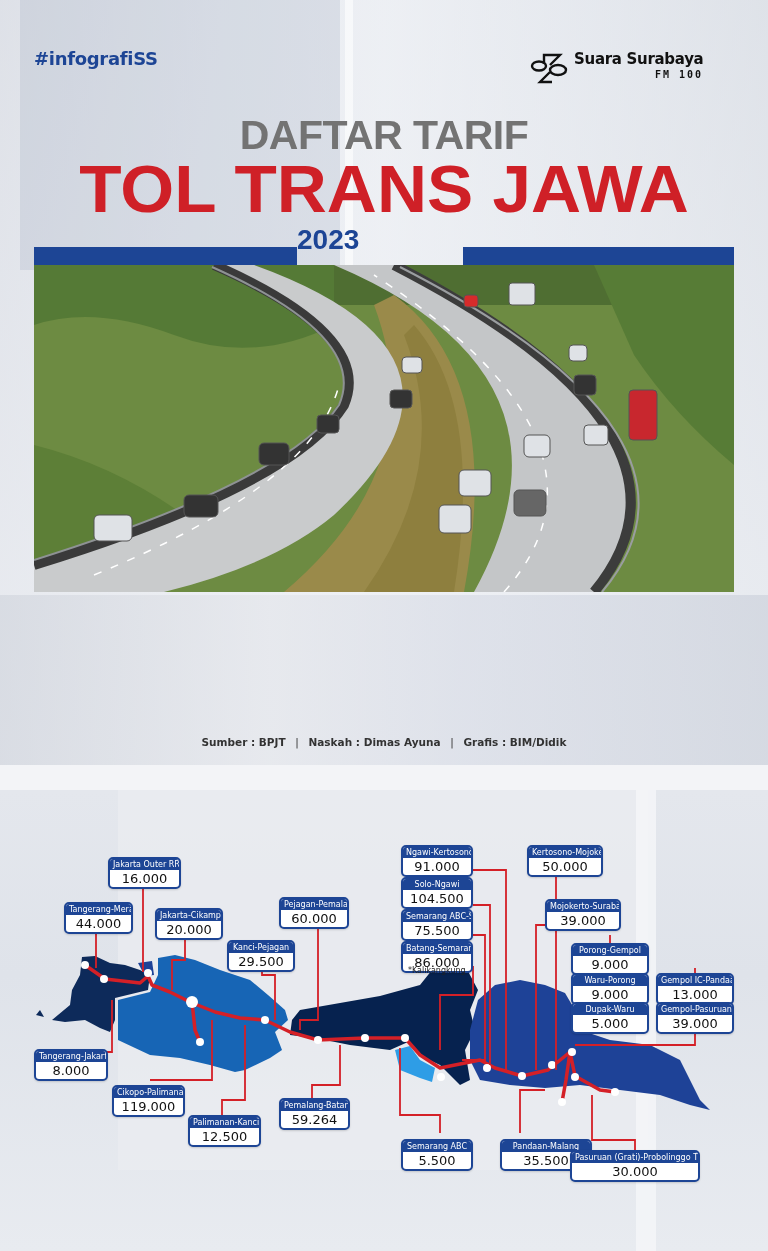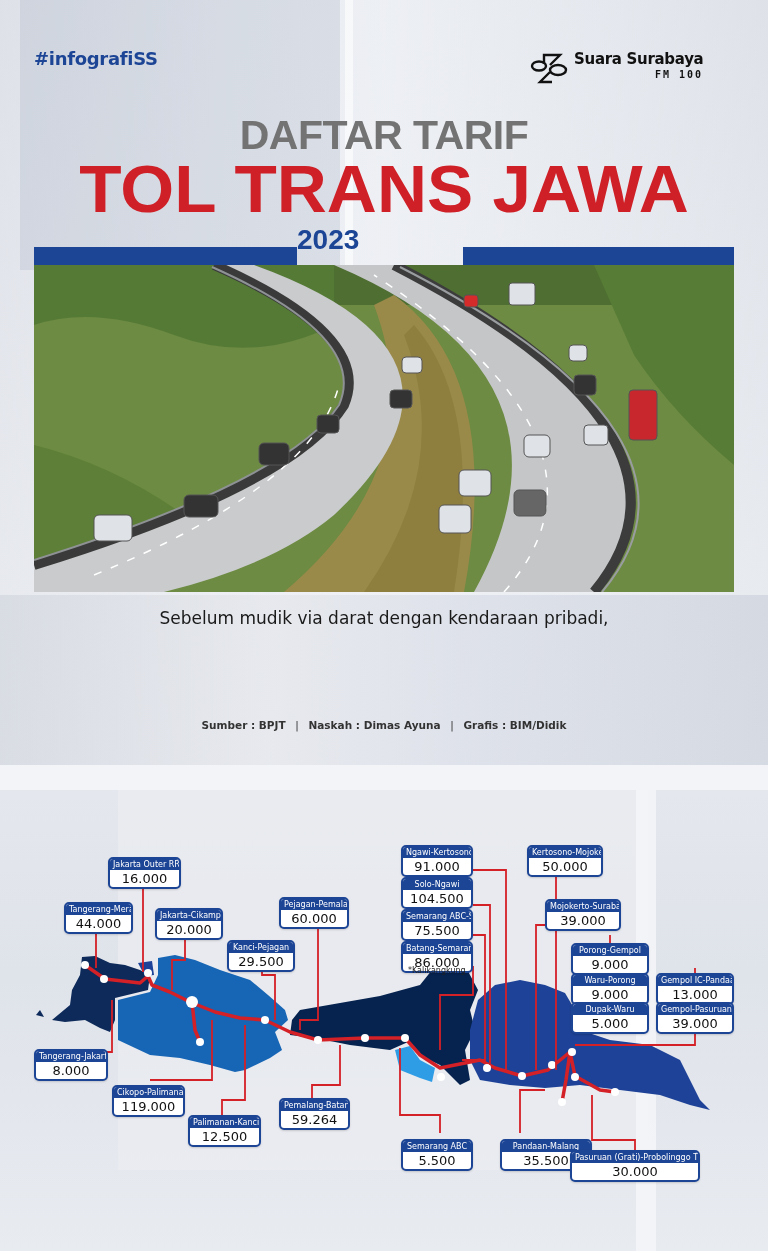--- a/index.html
+++ b/index.html
@@ -72,21 +72,21 @@
     position: absolute; left: 34px; top: 265px; width: 700px; height: 327px; overflow: hidden;
     background: linear-gradient(180deg, #5a7a3c 0%, #6f8c45 30%, #7a9446 60%, #6b8640 100%);
   }
   .photo svg { position: absolute; left: 0; top: 0; }
 
   .subtitle {
     position: absolute; left: 0; top: 605px; width: 768px; text-align: center;
     font-family: "DejaVu Sans", sans-serif; font-size: 17px; color: #1a1a1a; line-height: 26px;
   }
   .credits {
-    position: absolute; left: 0; top: 719px; width: 768px; text-align: center;
+    position: absolute; left: 0; top: 736px; width: 768px; text-align: center;
     font-family: "DejaVu Sans", sans-serif; font-weight: bold; font-size: 10.5px; color: #333;
     white-space: nowrap;
   }
   .credits .sep { display: inline-block; margin: 0 6px; font-weight: normal; color: #333; }
 
   .tag {
     position: absolute; border: 2px solid #1d4595; border-radius: 5px; background: #fff; overflow: hidden;
     box-shadow: 0 1px 2px rgba(0,0,0,0.15);
   }
   .tag .tag-label {
@@ -174,21 +174,20 @@
       <rect x="540" y="110" width="22" height="20" rx="4" fill="#333"></rect>
       <rect x="595" y="125" width="28" height="50" rx="4" fill="#c8272e"></rect>
       <rect x="535" y="80" width="18" height="16" rx="4"></rect>
       <rect x="475" y="18" width="26" height="22" rx="3"></rect>
       <rect x="430" y="30" width="14" height="12" rx="3" fill="#d62b2b"></rect>
     </g>
   </svg>
 </div>
 
 <div class="subtitle">
-  <div>Sebelum mudik via darat dengan kendaraan pribadi,</div>
 </div>
 
 <div class="credits">
   <span>Sumber : BPJT</span>
   <span class="sep">|</span>
   <span>Naskah : Dimas Ayuna</span>
   <span class="sep">|</span>
   <span>Grafis : BIM/Didik</span>
 </div>
 

